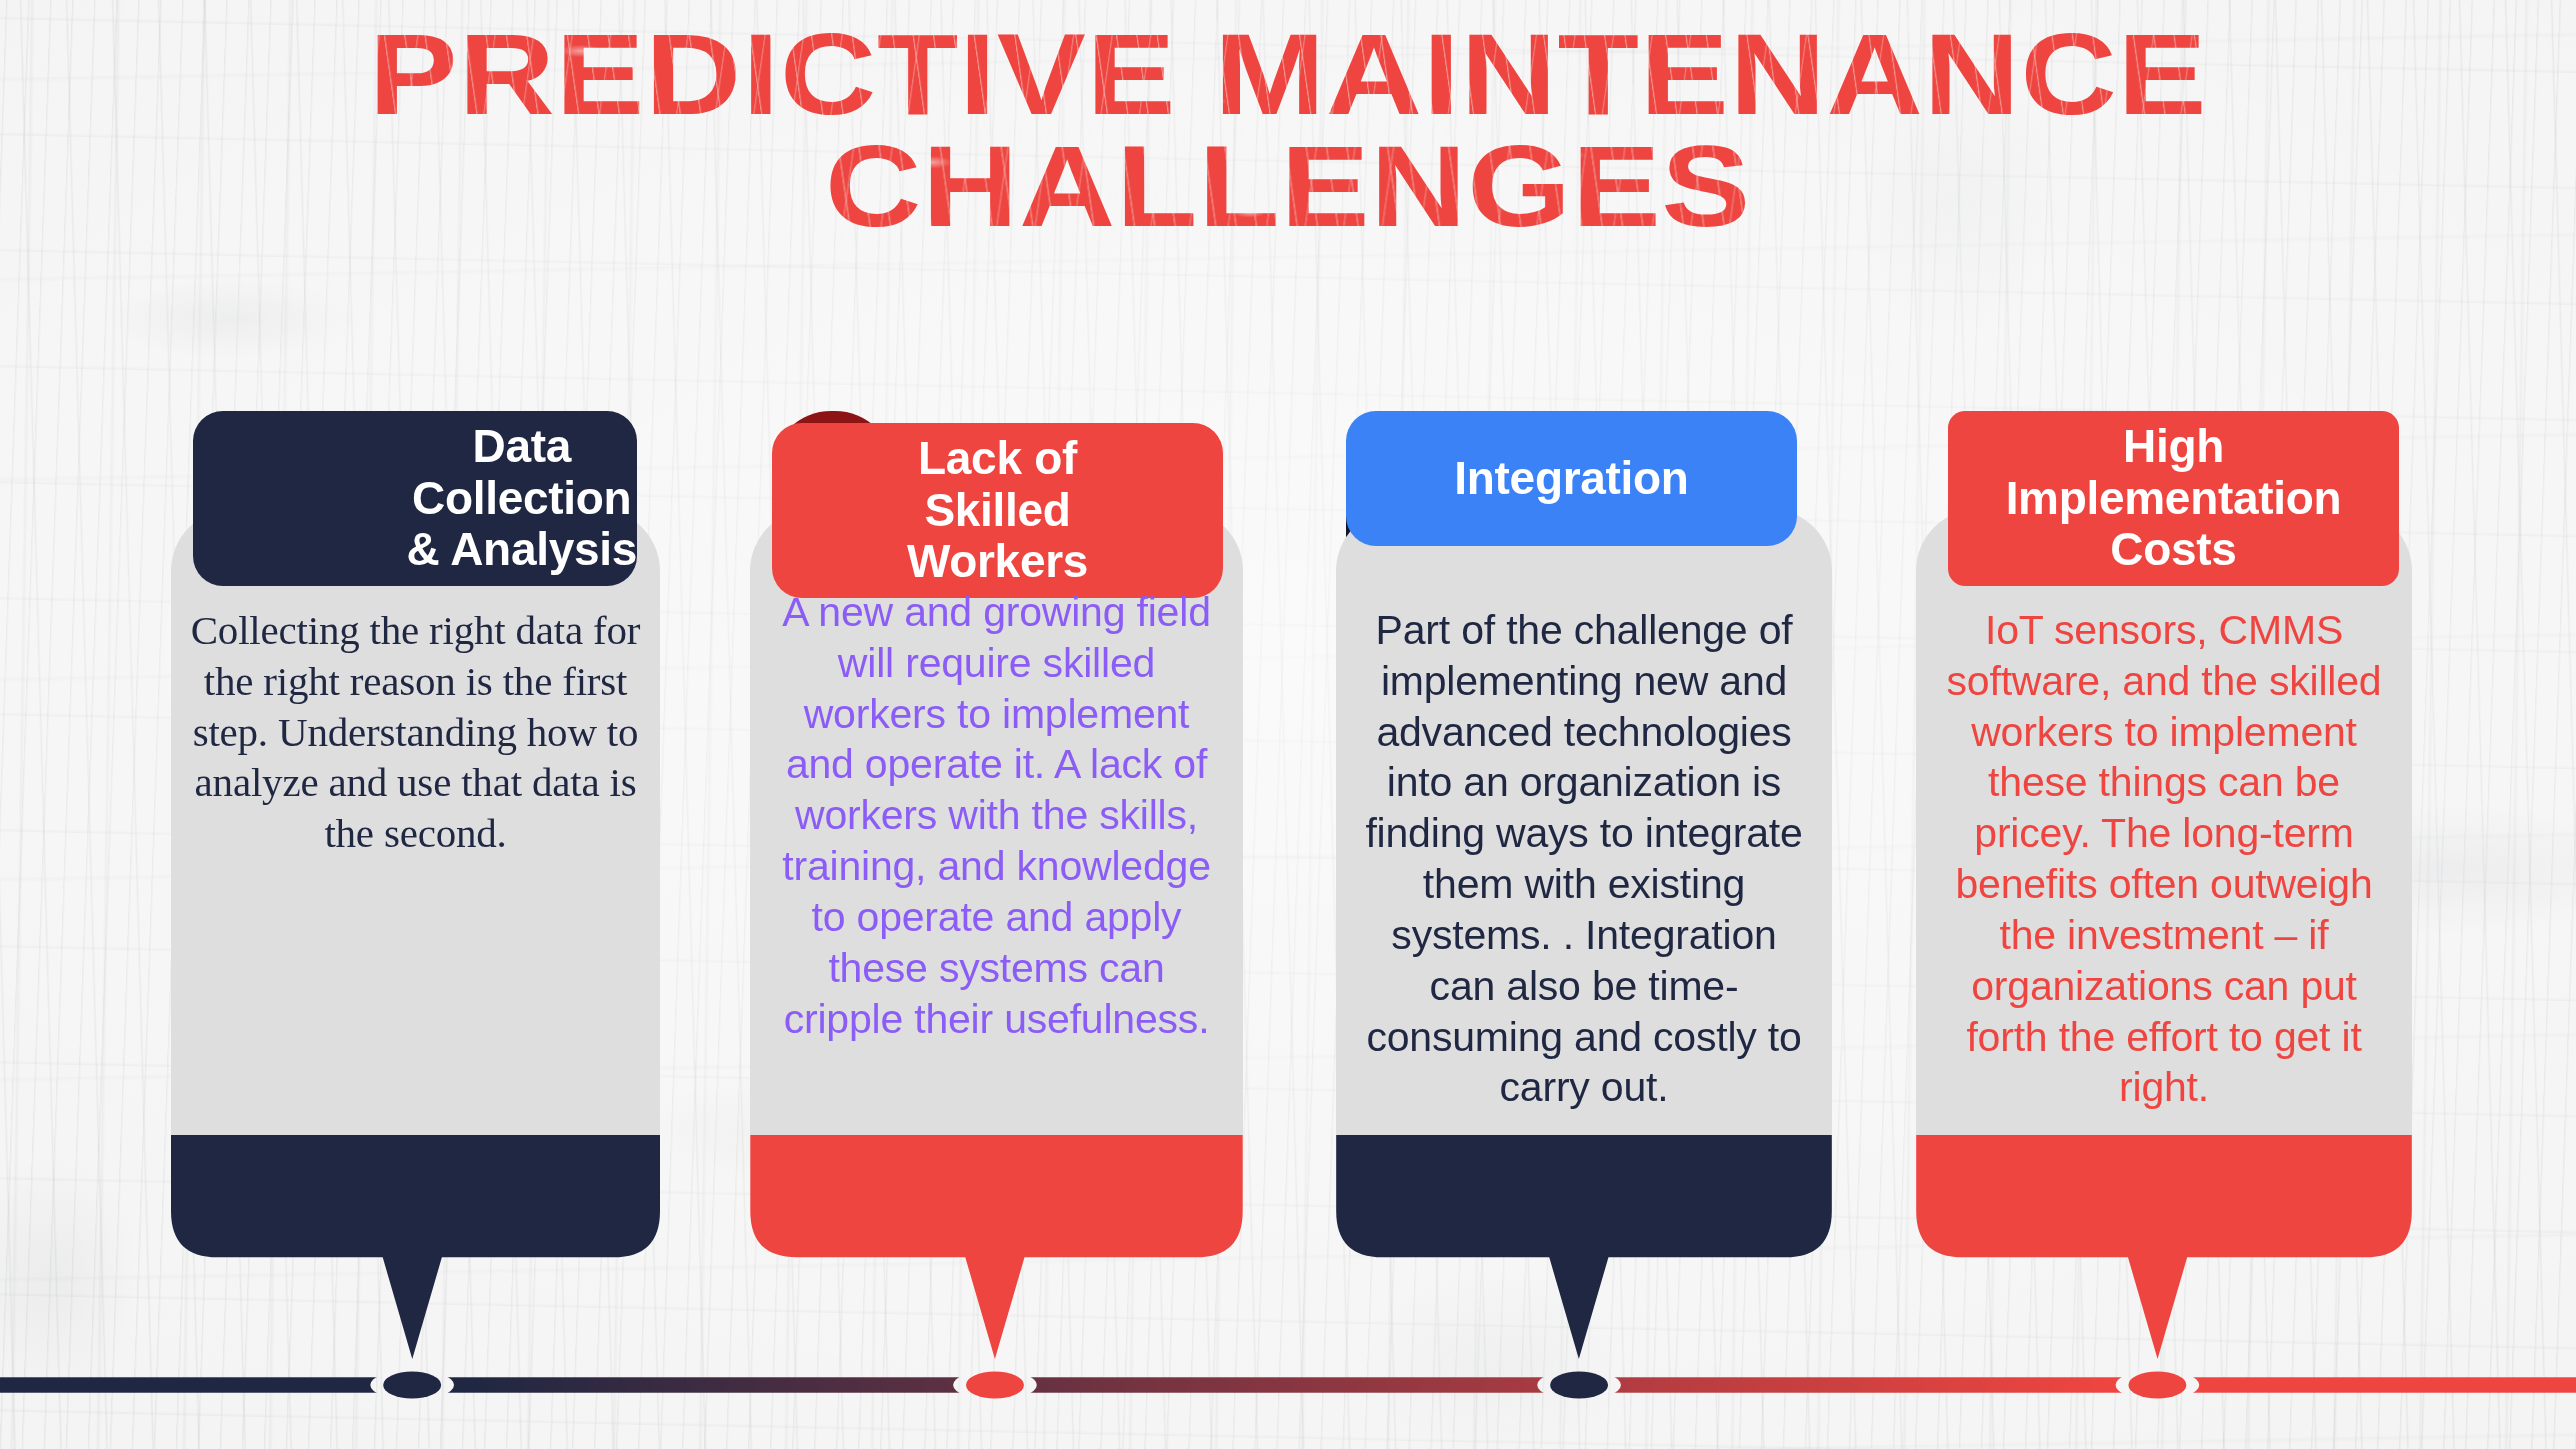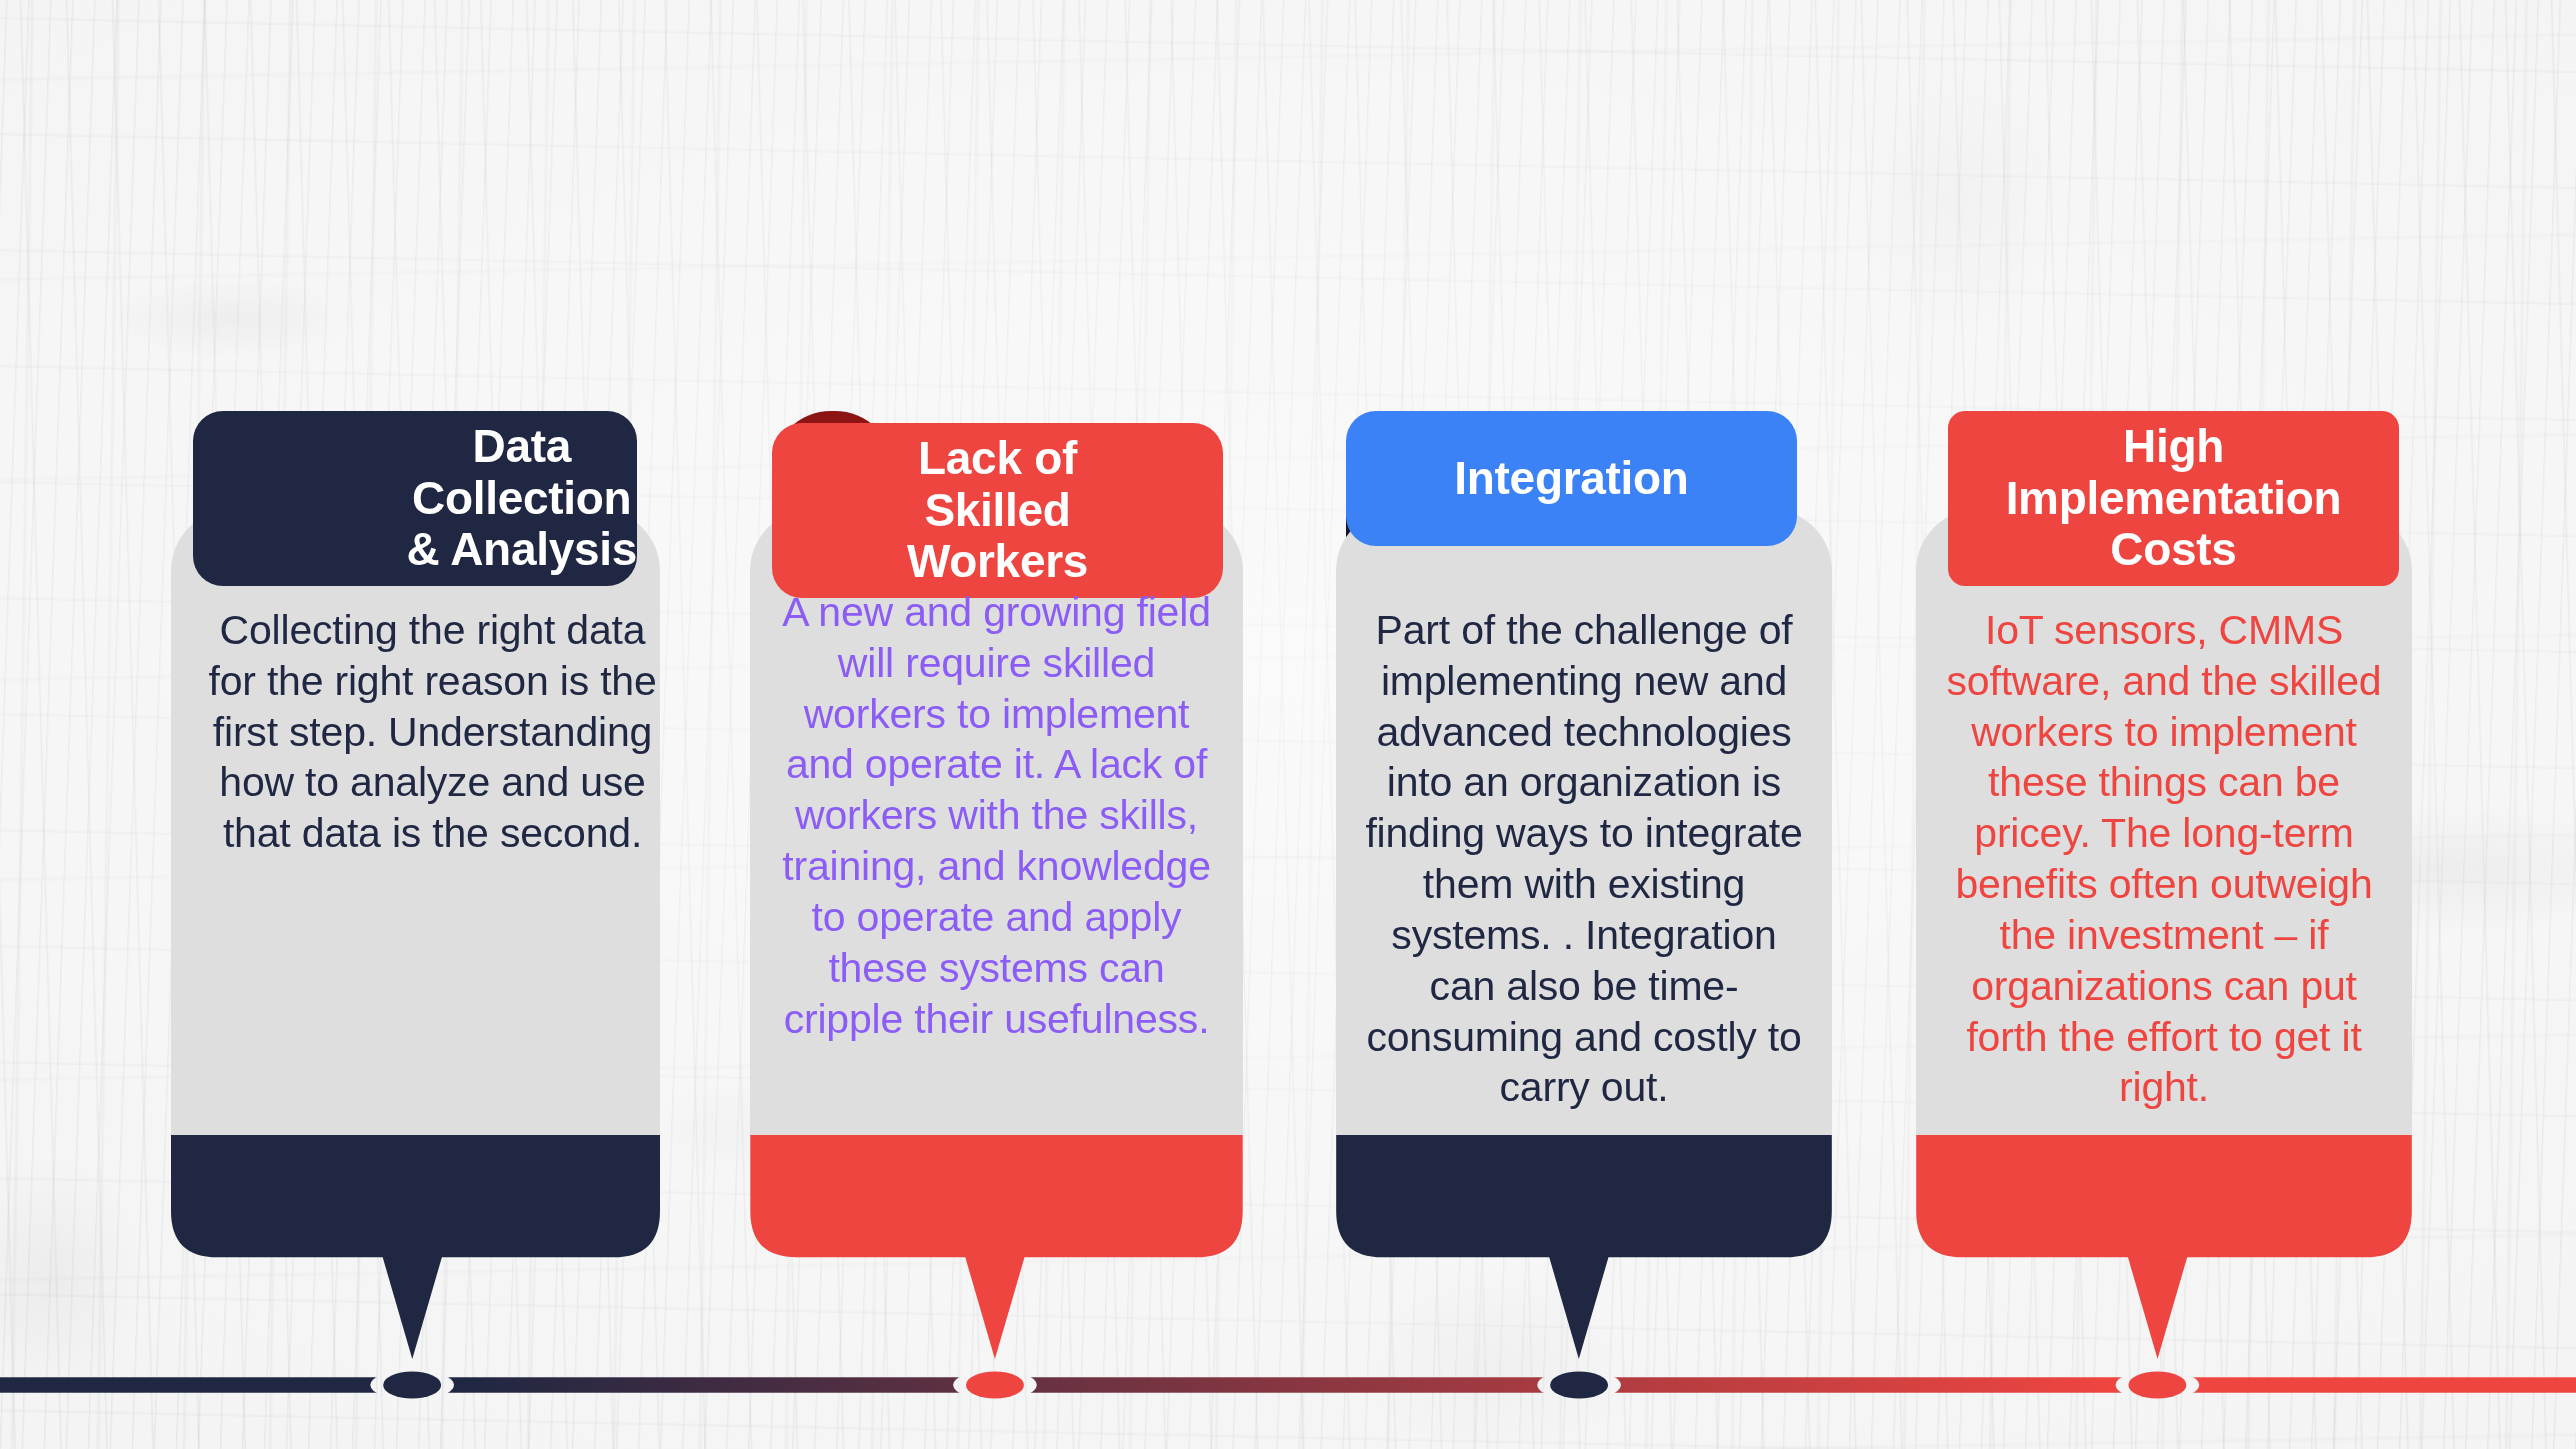--- a/index.html
+++ b/index.html
@@ -210,29 +210,43 @@
 <body>
 
 <div id="stage">
 
   <div class="bg-base"></div>
   <div class="bg-tex-a"></div>
   <div class="bg-tex-b"></div>
   <div class="bg-tex-c"></div>
   <div class="bg-vig"></div>
 
+  <div class="title-wrap">
+    <div class="title-line">
+      <span class="glyphs">
+        <span>PREDICTIVE MAINTENANCE</span>
+        <span class="scuff"></span>
+      </span>
+    </div>
+    <div class="title-line">
+      <span class="glyphs">
+        <span>CHALLENGES</span>
+        <span class="scuff"></span>
+      </span>
+    </div>
+  </div>
 
   <div id="cards-layer">
       <div class="card">
         <div class="fold" style="left: 193px; top: 411px; background: rgb(17, 24, 46);"></div>
         <div class="body-panel" style="left: 171px; top: 509px; width: 489px; height: 626px; background: rgb(222, 222, 222); border-radius: 62px 62px 0px 0px;"></div>
         <div class="header-tab" style="left: 193px; top: 411px; width: 444px; height: 175px; background: rgb(31, 39, 66); justify-content: flex-end;">
           <div class="htxt">Data<br>Collection<br>&amp; Analysis</div>
         </div>
-        <div class="desc" style="left: 206px; top: 605px; width: 453px; color: rgb(31, 39, 66);">Collecting the right data for the right reason is the first step. Understanding how to analyze and use that data is the second.</div>
+        <div class="desc" style="left: 189px; top: 605px; width: 453px; color: rgb(31, 39, 66); font-family: Liberation Serif, serif;">Collecting the right data for the right reason is the first step. Understanding how to analyze and use that data is the second.</div>
         <div class="footer-shape" style="left: 171px; top: 1135px;">
           <svg width="489" height="224" viewBox="0 0 760 348" xmlns="http://www.w3.org/2000/svg">
             <path d="M 0 0 L 760 0 L 760 118 Q 760 190 688 190 L 421 190 L 375 348 L 329 190 L 72 190 Q 0 190 0 118 Z" fill="#1f2742"></path>
           </svg>
         </div>
       </div>
       <div class="card">
         <div class="fold" style="left: 772px; top: 411px; background: rgb(141, 20, 20);"></div>
         <div class="body-panel" style="left: 750px; top: 509px; width: 493px; height: 626px; background: rgb(222, 222, 222); border-radius: 62px 62px 0px 0px;"></div>
         <div class="header-tab" style="left: 772px; top: 411px; width: 451px; height: 175px; background: rgb(239, 69, 64); margin-top: 12px;">

